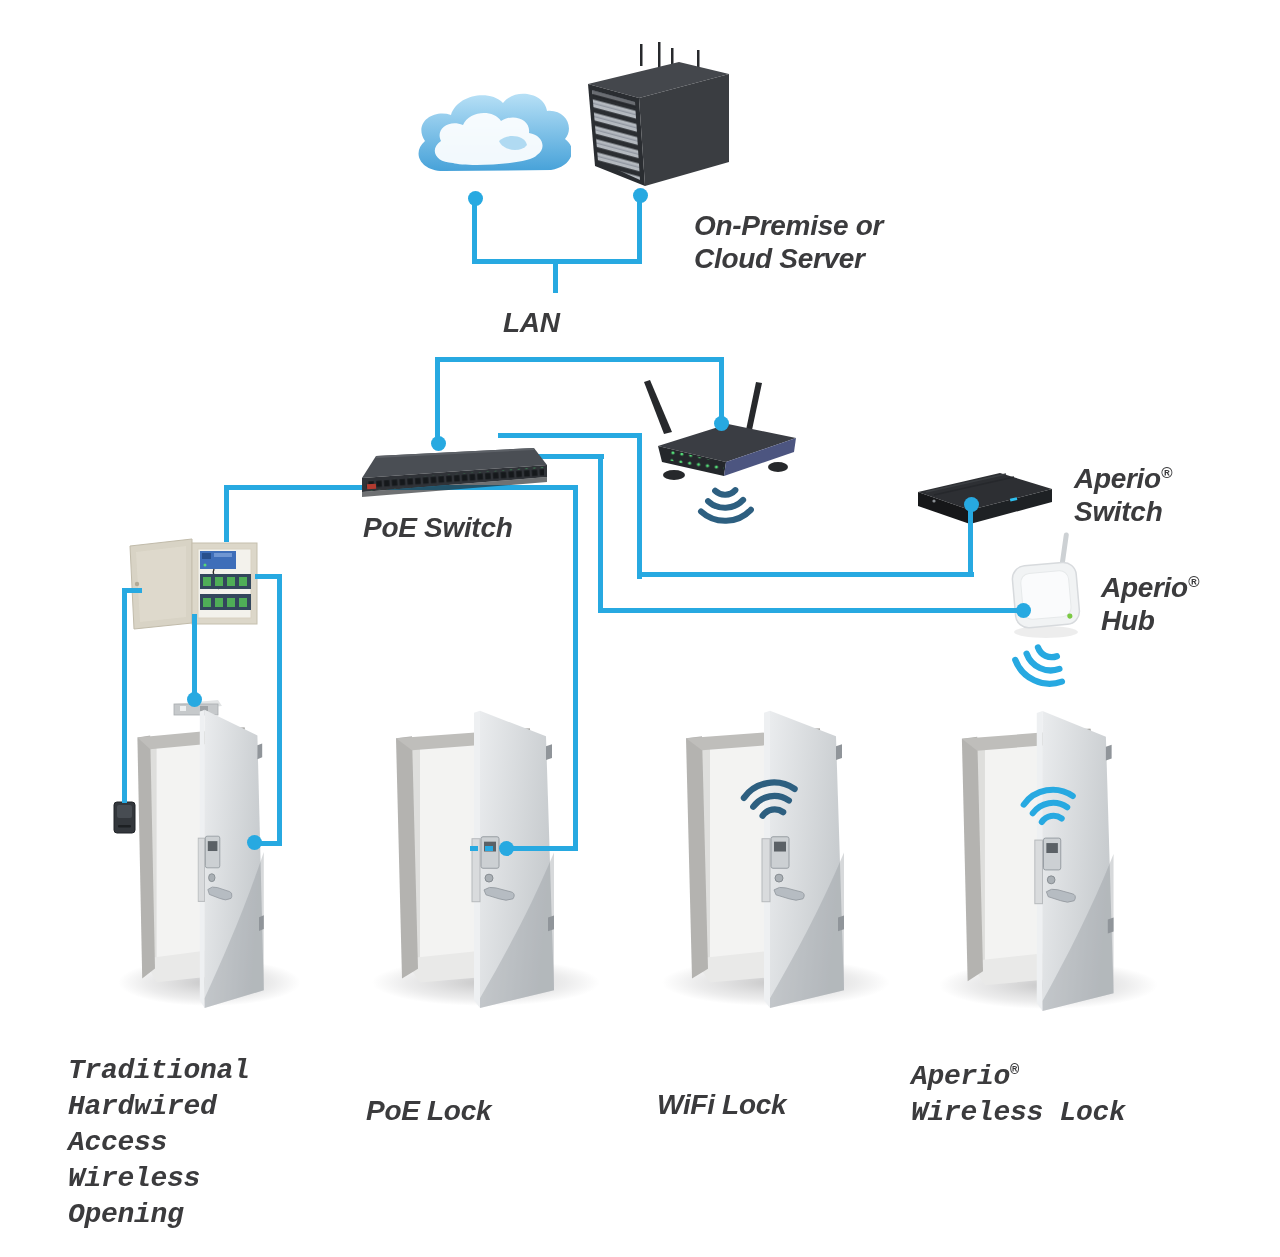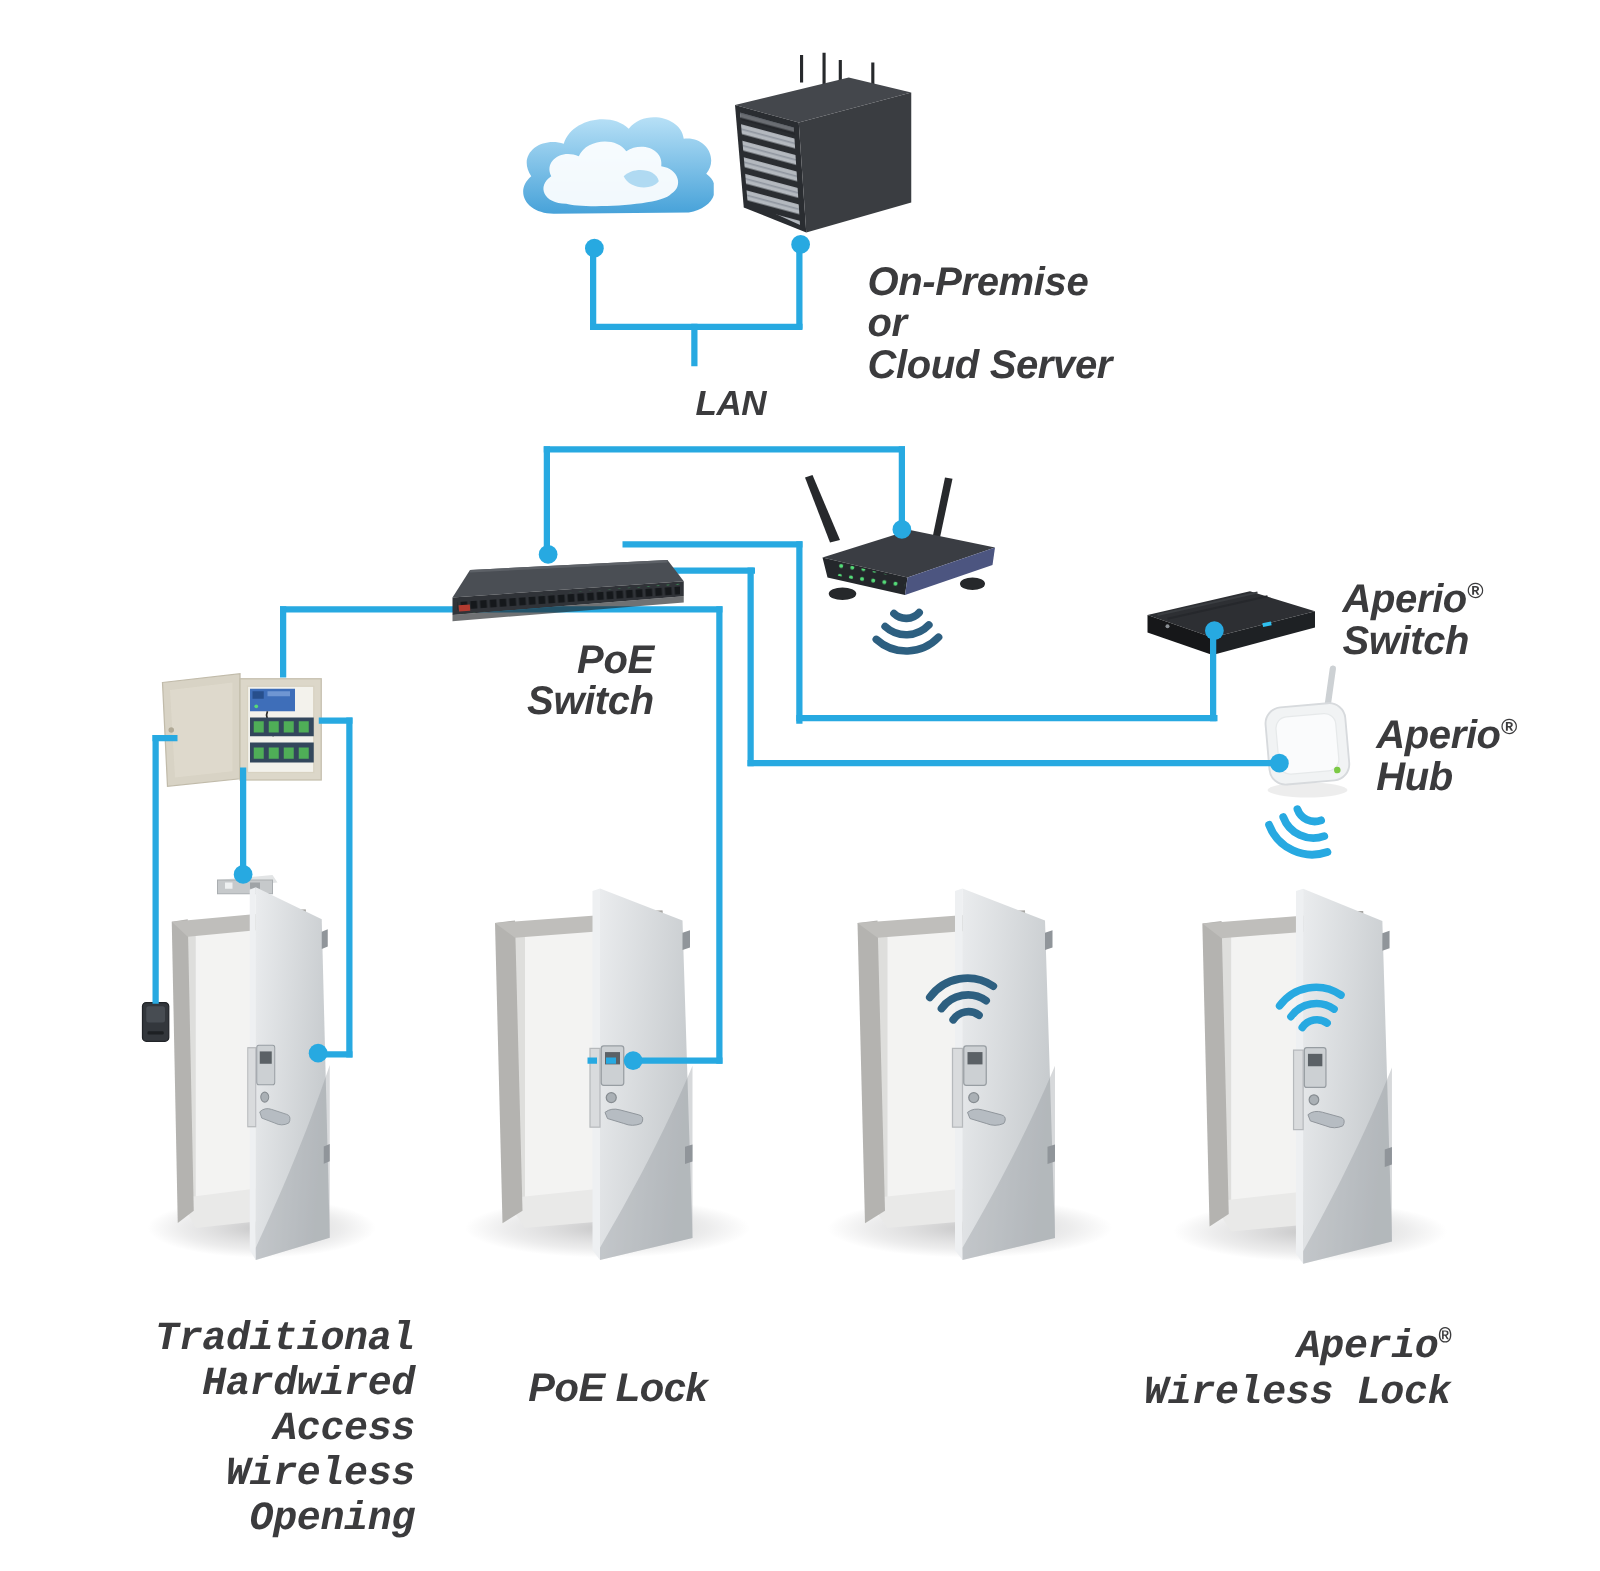--- a/index.html
+++ b/index.html
@@ -8,22 +8,22 @@
   .line{position:absolute;background:#27a9e1;z-index:5;}
   .dash{position:absolute;height:5px;z-index:7;
         background:repeating-linear-gradient(90deg,#27a9e1 0 8px,transparent 8px 15px);}
   .dot{position:absolute;width:15px;height:15px;border-radius:50%;background:#27a9e1;z-index:7;}
   .dev{position:absolute;z-index:2;}
   .dev-top{position:absolute;z-index:6;}
   .wave{position:absolute;z-index:3;}
   .wave-dark{color:#2d5f80;}
   .wave-cyan{color:#27a9e1;}
   .lbl{position:absolute;z-index:8;font-style:italic;font-weight:bold;color:#3b3b3d;
-       letter-spacing:-0.3px;line-height:33px;font-size:32px;}
-  .lbl.center{text-align:right;}
+       letter-spacing:-0.3px;line-height:33px;font-size:28px;}
+  .lbl.center{text-align:left;}
   .lbl .reg{font-size:55%;vertical-align:super;font-style:italic;}
   .lbl3{line-height:36px;font-family:Liberation Mono, monospace;}
 </style>
 </head>
 <body>
 
 <div id="canvas">
 
   <svg width="0" height="0" style="position:absolute" aria-hidden="true">
     <defs>
@@ -263,19 +263,22 @@
   <div class="lbl center lbl3" style="left:68px;top:1053px;width:264px">
     <span>Traditional</span><br>
     <span>Hardwired Access</span><br>
     <span>Wireless Opening</span>
   </div>
 
   <div class="lbl center" style="left:366px;top:1094px;width:200px">
     <span>PoE Lock</span>
   </div>
 
+  <div class="lbl center" style="left:657px;top:1088px;width:200px">
+    <span>WiFi Lock</span>
+  </div>
 
   <div class="lbl center lbl3" style="left:911px;top:1052px;width:250px">
     <span>Aperio</span><sup class="reg">®</sup><br>
     <span>Wireless Lock</span>
   </div>
 
 </div>
 
 </body></html>

